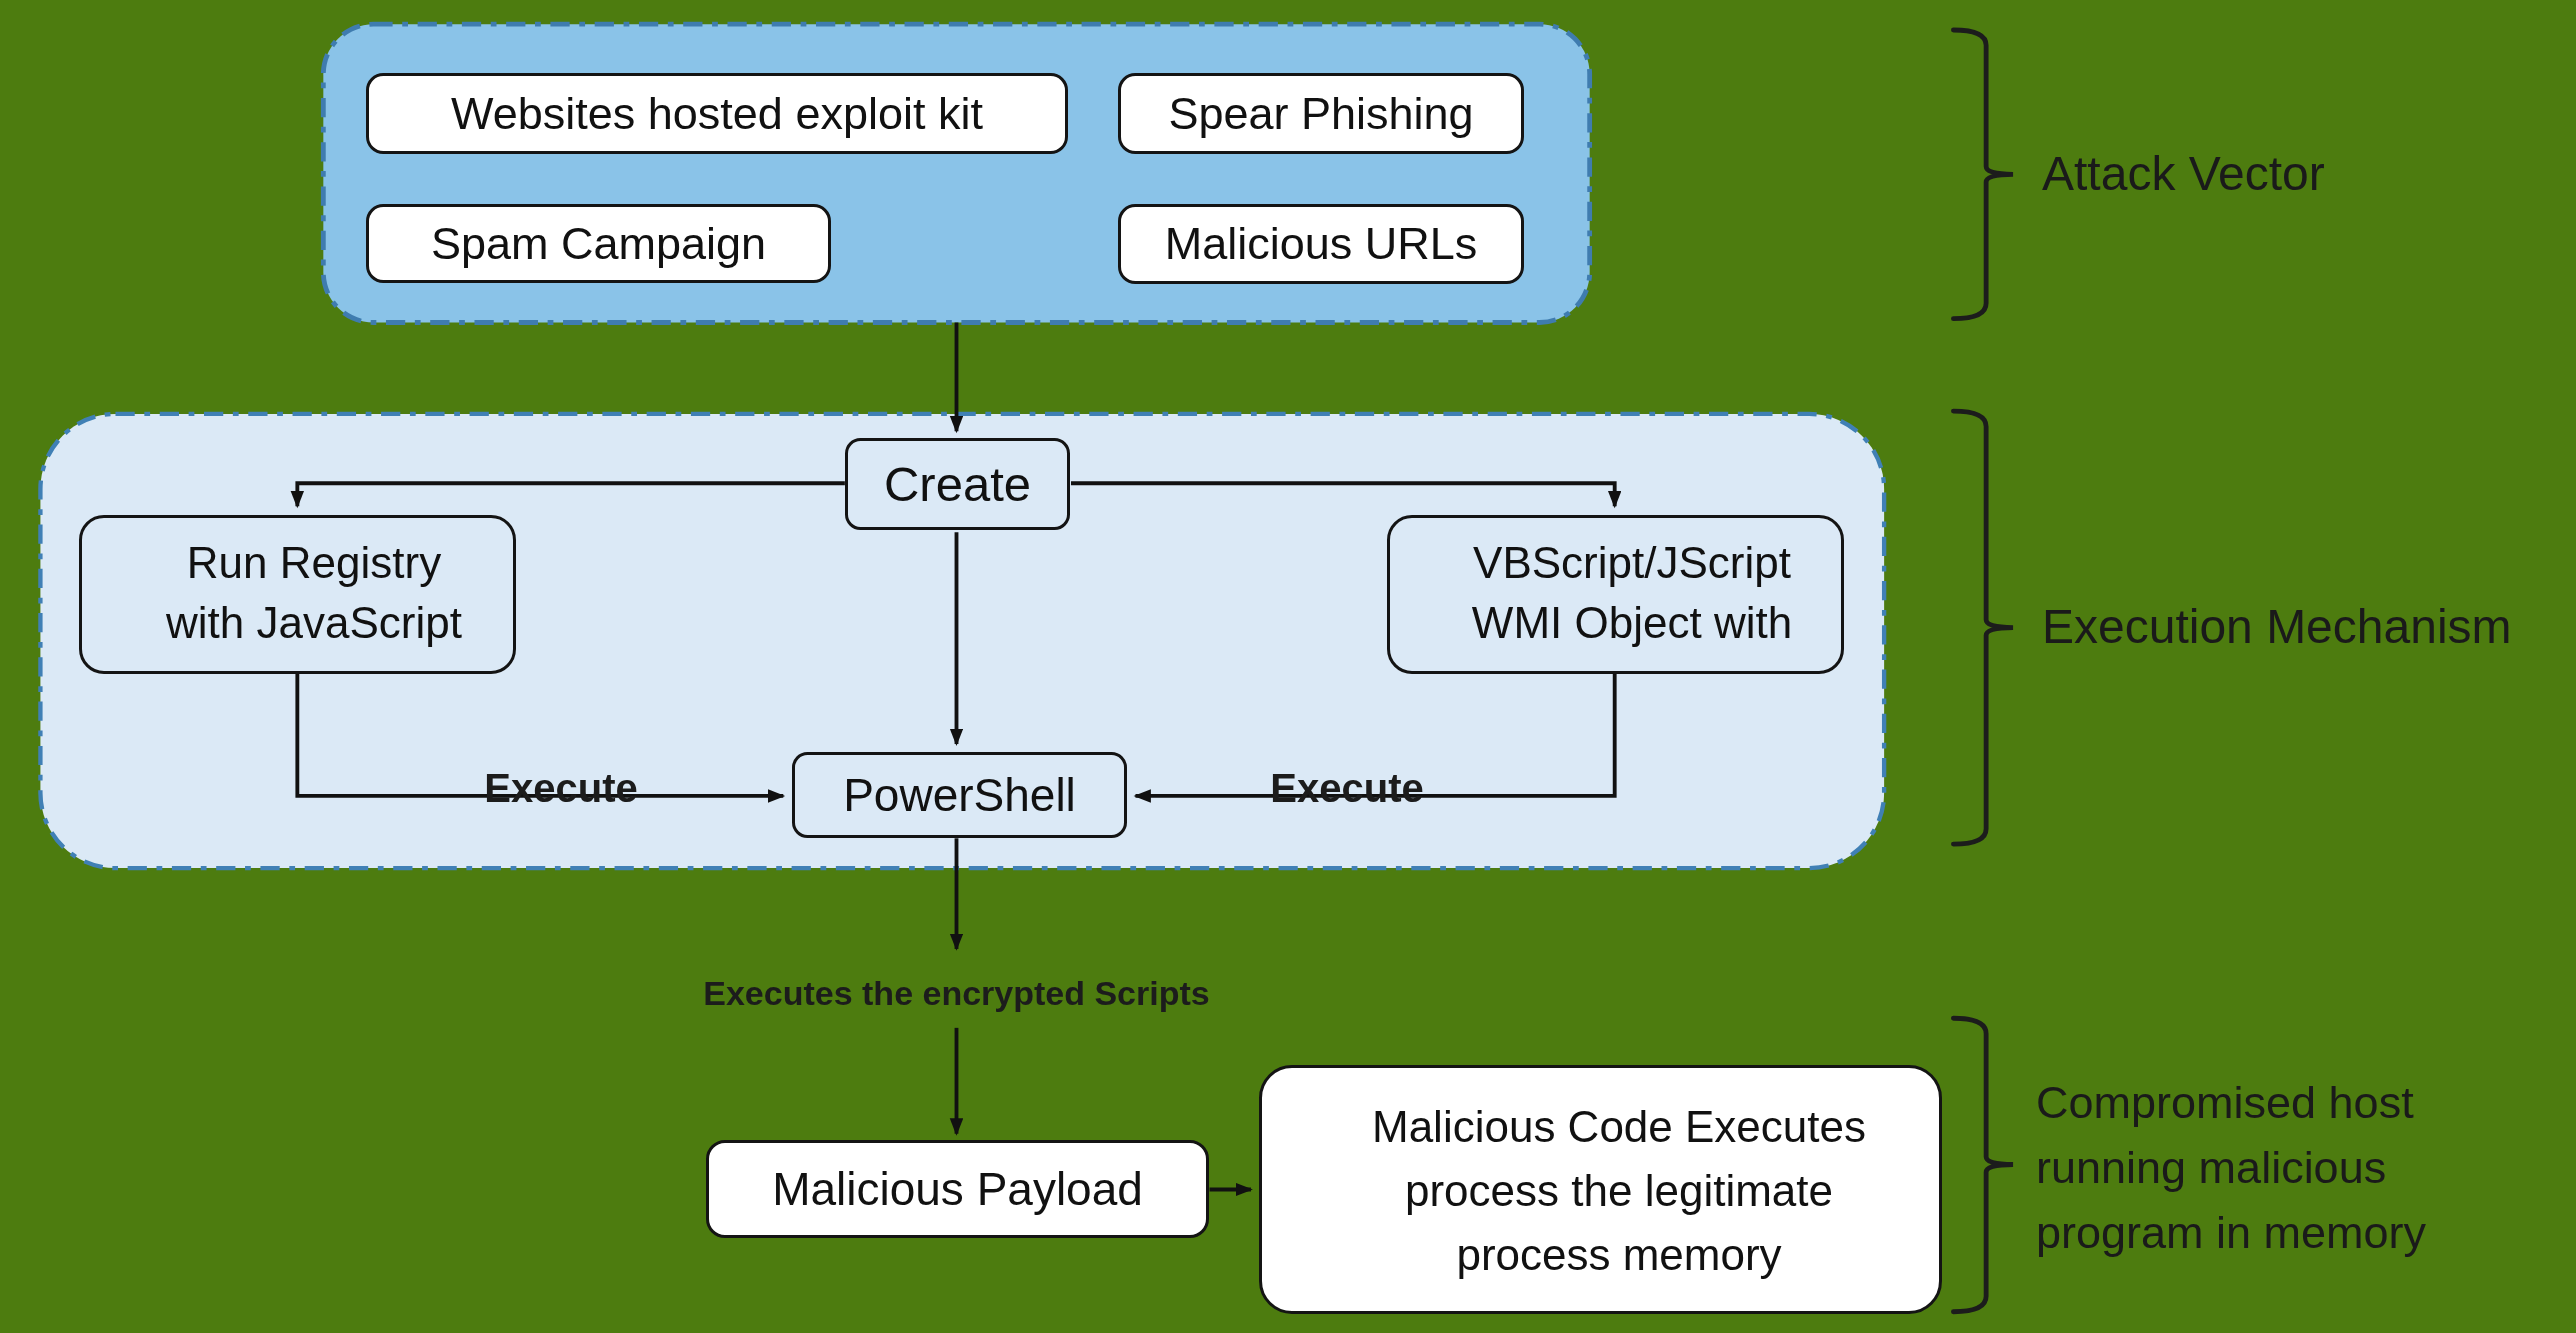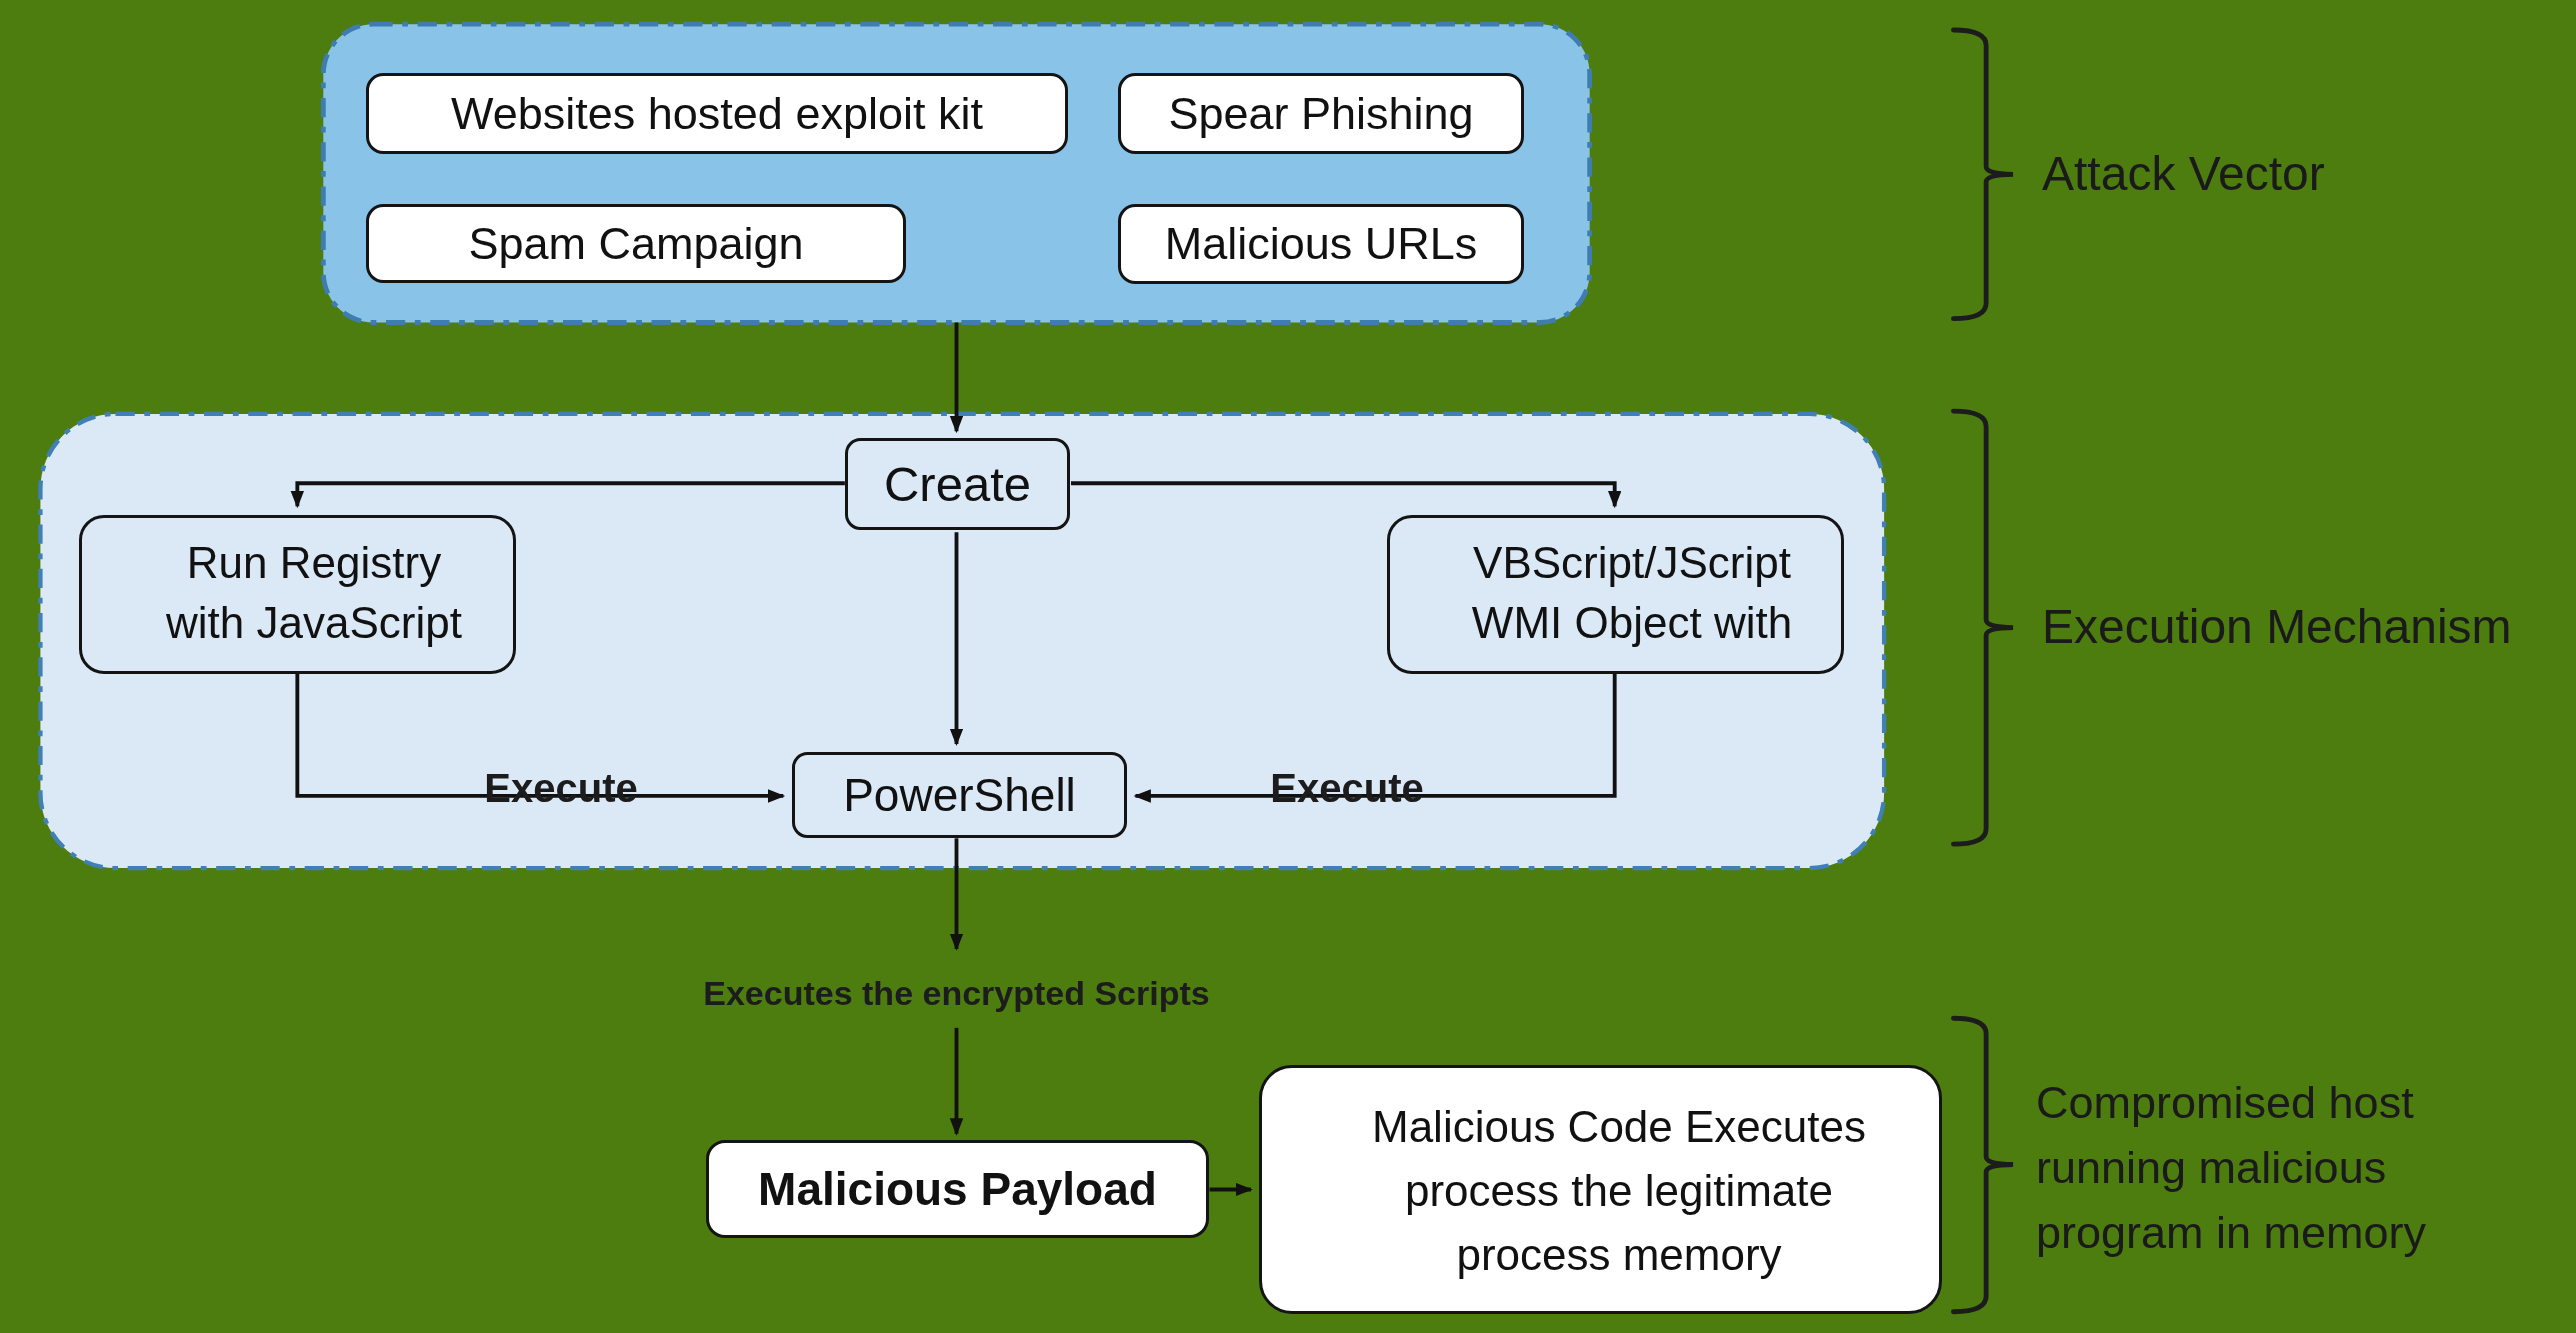--- a/index.html
+++ b/index.html
@@ -62,39 +62,39 @@
 
     <path d="M2030 31 Q2064 31 2064 47 L2064 173 Q2064 181 2092 181 Q2064 181 2064 189 L2064 315 Q2064 331 2030 331" stroke="#1c1c1c" stroke-width="5" fill="none" stroke-linecap="round"></path>
     <path d="M2030 427 Q2064 427 2064 443 L2064 644 Q2064 652 2092 652 Q2064 652 2064 660 L2064 861 Q2064 877 2030 877" stroke="#1c1c1c" stroke-width="5" fill="none" stroke-linecap="round"></path>
     <path d="M2030 1058 Q2064 1058 2064 1074 L2064 1202 Q2064 1210 2092 1210 Q2064 1210 2064 1218 L2064 1347 Q2064 1363 2030 1363" stroke="#1c1c1c" stroke-width="5" fill="none" stroke-linecap="round"></path>
   </svg>
 
   <div class="node" style="left:366px;top:73px;width:702px;height:81px;border-radius:17.3px;">Websites hosted exploit kit</div>
 
   <div class="node" style="left:1118px;top:73px;width:406px;height:81px;border-radius:17.3px;">Spear Phishing</div>
 
-  <div class="node" style="left:366px;top:204px;width:540px;height:79px;border-radius:17.3px;">Spam Campaign</div>
+  <div class="node" style="left:366px;top:204px;width:465px;height:79px;border-radius:17.3px;">Spam Campaign</div>
 
   <div class="node" style="left:1118px;top:204px;width:406px;height:80px;border-radius:17.3px;">Malicious URLs</div>
 
   <div class="node transparent" style="left:845px;top:438px;width:225px;height:92px;border-radius:15.4px;font-size:49px;">Create</div>
 
   <div class="node transparent leftalign" style="left:79px;top:515px;width:437px;height:159px;border-radius:25px;padding:15.4px 0 0 33px;font-size:44px;line-height:60px;">
     <span>Run Registry</span>
     <span>with JavaScript</span>
   </div>
 
   <div class="node transparent leftalign" style="left:1387px;top:515px;width:457px;height:159px;border-radius:25px;padding:15.4px 0 0 33px;font-size:44px;line-height:60px;">
     <span>VBScript/JScript</span>
     <span>WMI Object with</span>
   </div>
 
   <div class="node transparent" style="left:792px;top:752px;width:335px;height:86px;border-radius:15.4px;font-size:46px;">PowerShell</div>
 
-  <div class="node" style="left:706px;top:1140px;width:503px;height:98px;border-radius:19px;font-size:46px;font-weight:bold;">Malicious Payload</div>
+  <div class="node" style="left:706px;top:1140px;width:503px;height:98px;border-radius:19px;font-size:46px;">Malicious Payload</div>
 
   <div class="node leftalign" style="left:1259px;top:1065px;width:683px;height:249px;border-radius:33px;padding:27px 0 0 37px;font-size:44px;line-height:64px;">
     <span>Malicious Code Executes</span>
     <span>process the legitimate</span>
     <span>process memory</span>
   </div>
 
   <div class="edge-label" style="left:465px;top:766px;width:192px;">Execute</div>
 
   <div class="edge-label" style="left:1251px;top:766px;width:192px;">Execute</div>

